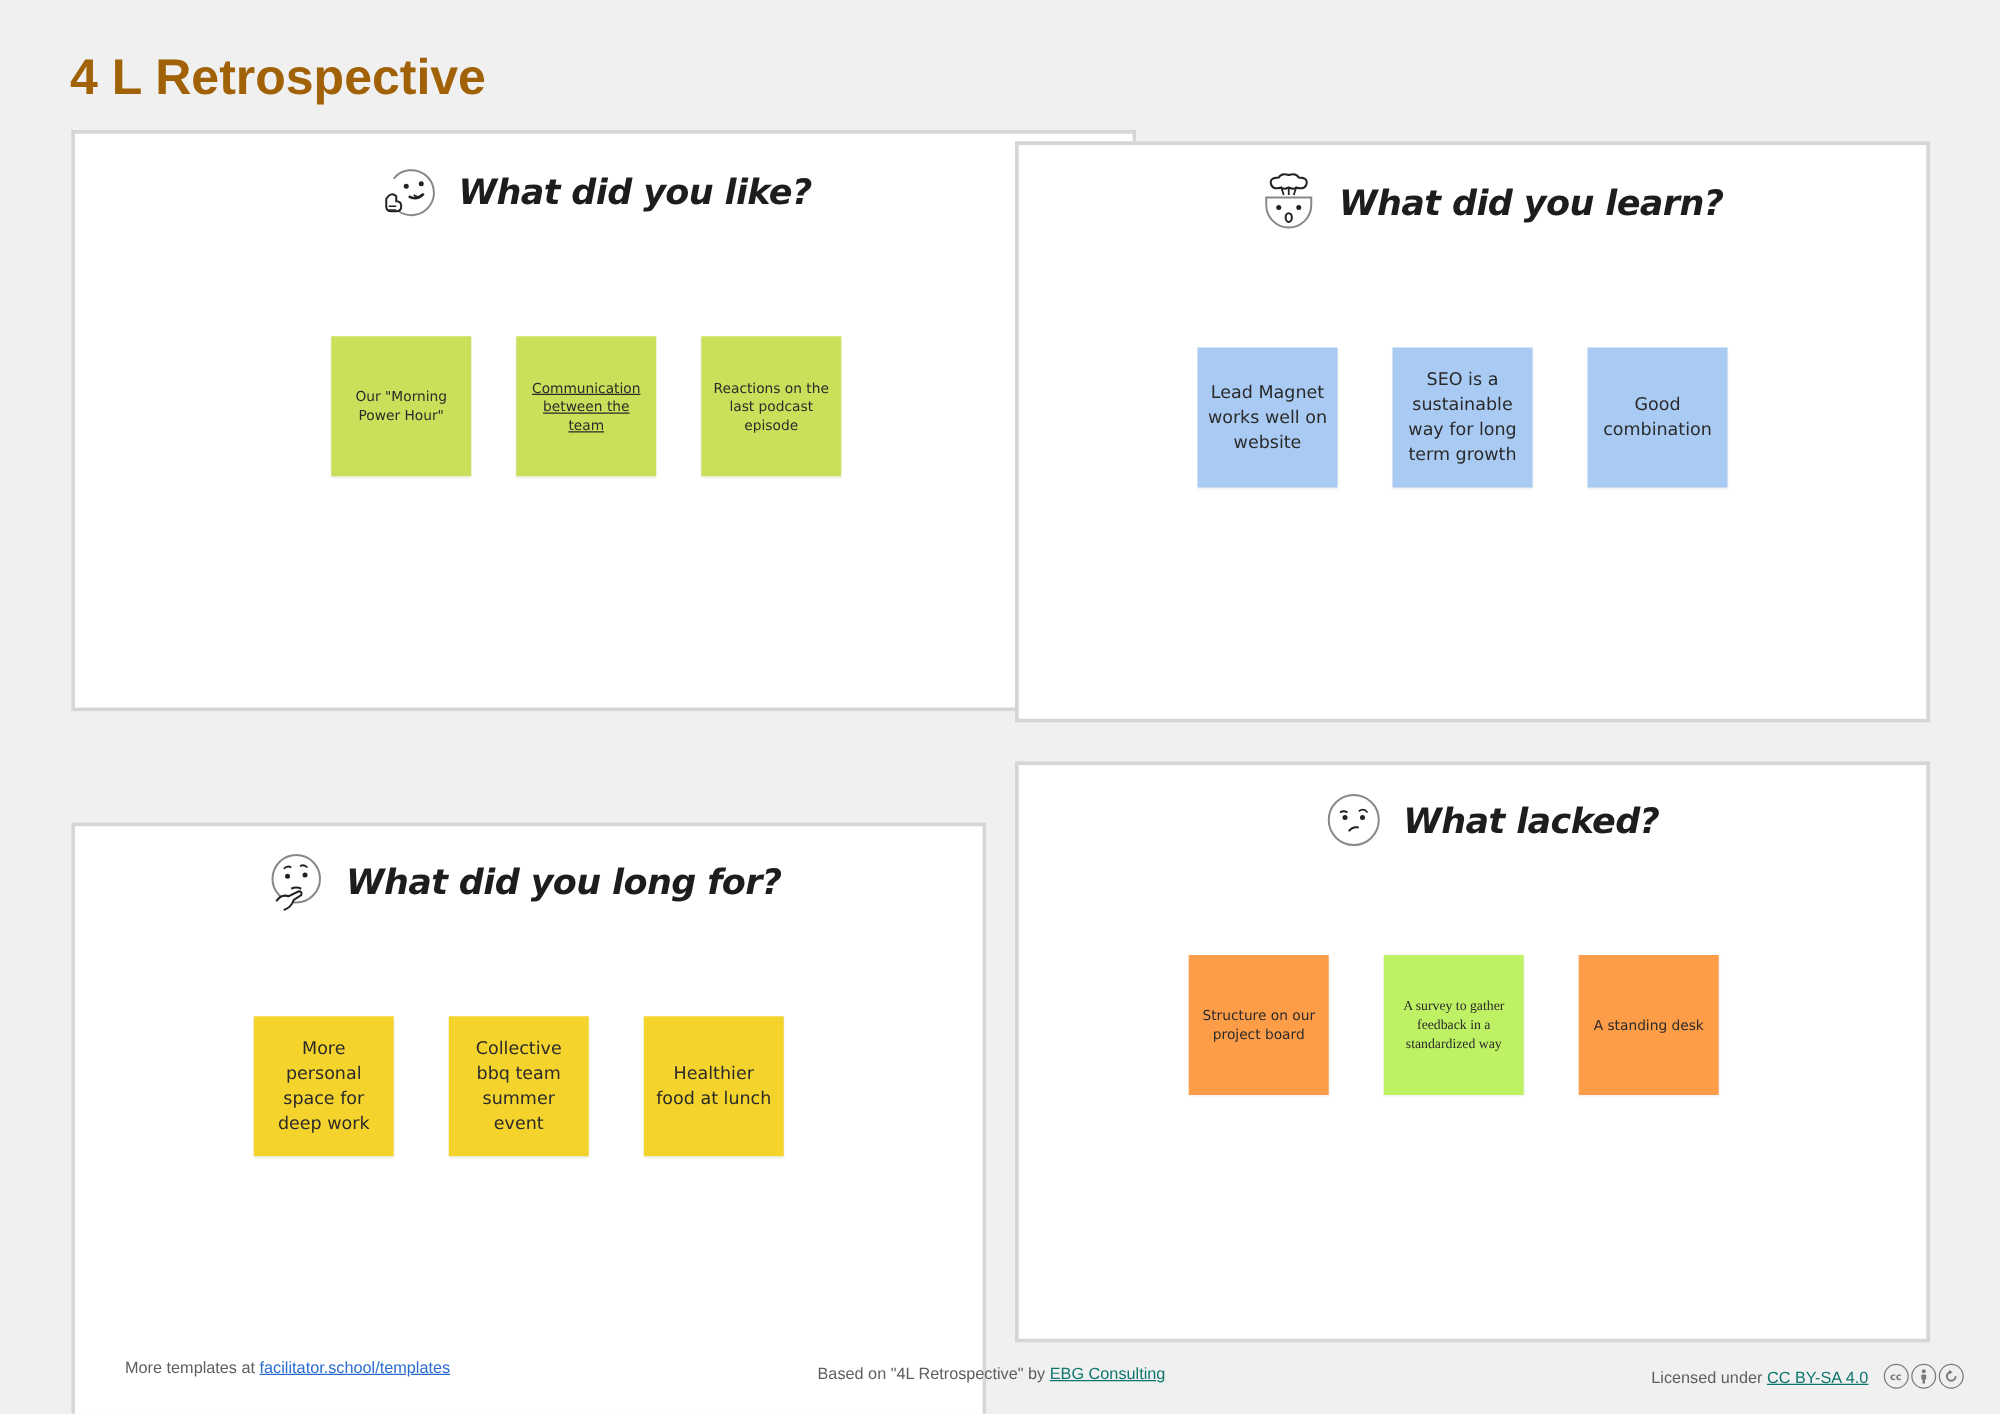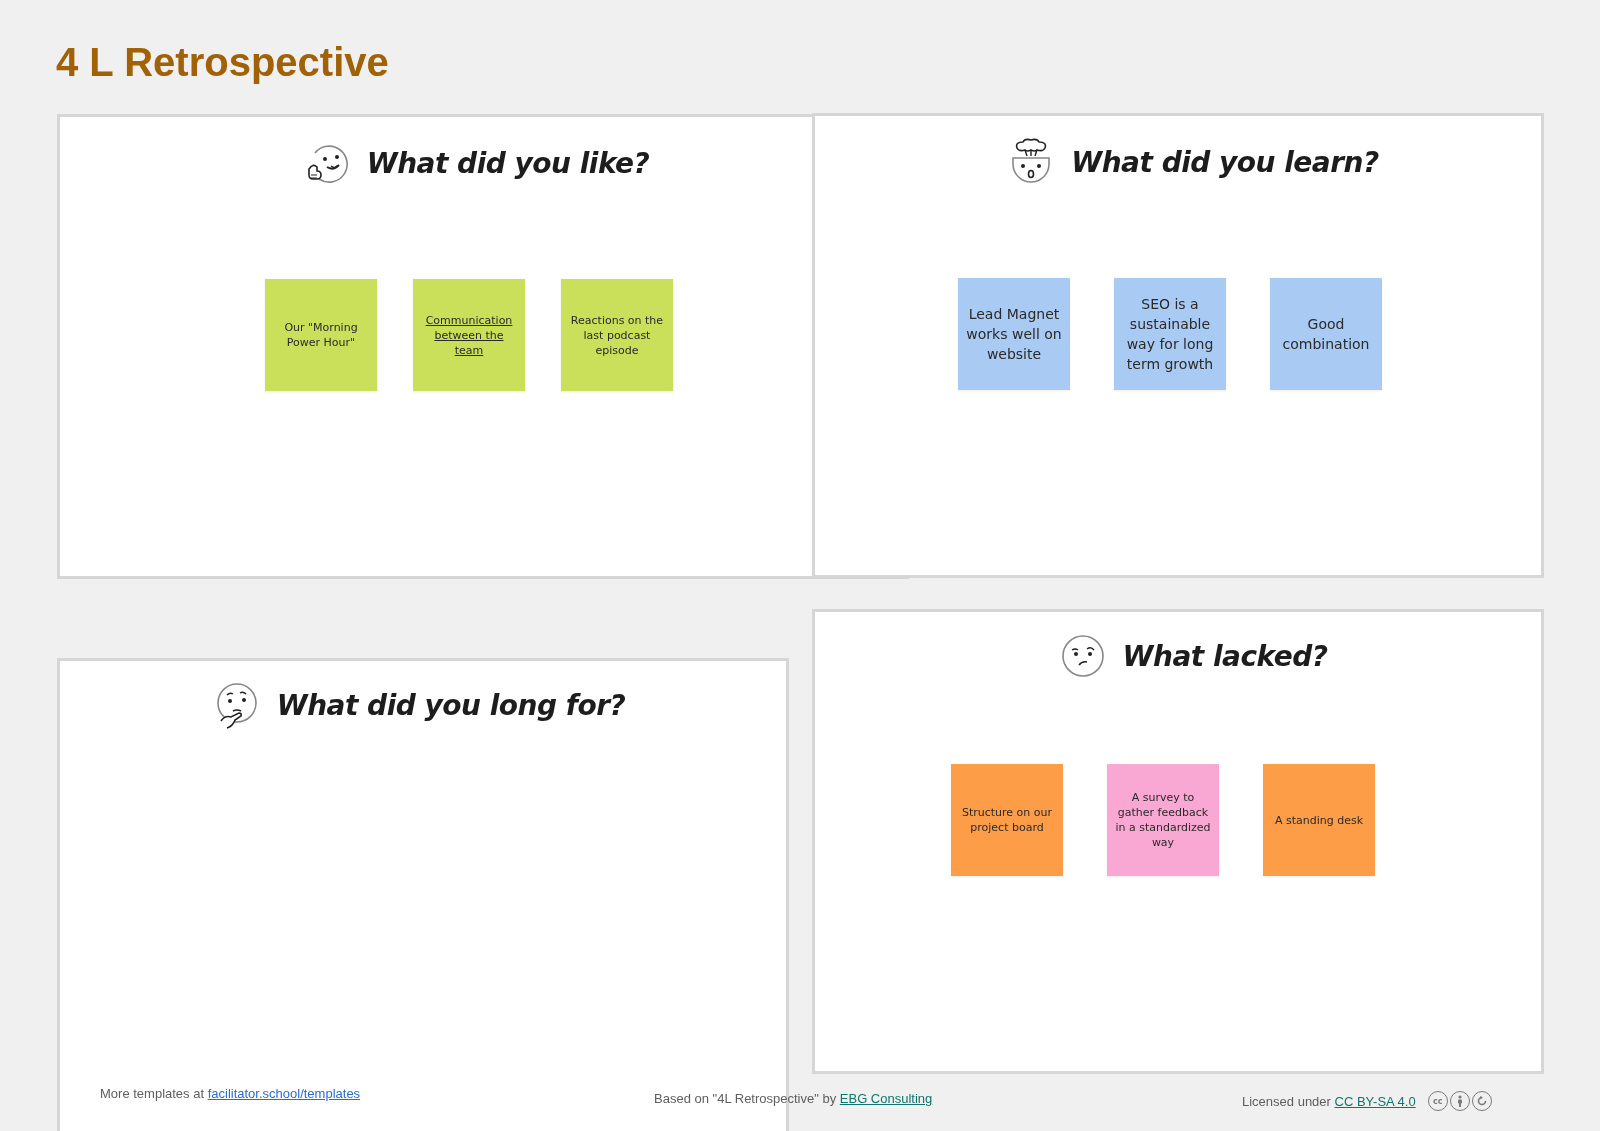--- a/index.html
+++ b/index.html
@@ -9,21 +9,21 @@
   .page-title {
     position: absolute; left: 56px; top: 40px;
     font-family: "Liberation Sans", sans-serif;
     font-weight: bold; font-size: 40px; letter-spacing: 0px; color: #a16207;
   }
 
   .frame {
     position: absolute; background: #ffffff;
     border: 3px solid #d6d6d6;
   }
-  #frame-like   { left: 57px;  top: 114px; width: 852px; height: 465px; }
+  #frame-like   { left: 57px;  top: 104px; width: 852px; height: 465px; }
   #frame-learn  { left: 812px; top: 113px; width: 732px; height: 465px; padding-left: 18px; }
   #frame-long   { left: 57px;  top: 627px; width: 732px; height: 571px; margin-top: 31px; }
   #frame-lacked { left: 812px; top: 609px; width: 732px; height: 465px; }
 
   .frame-header {
     position: absolute; top: 22px; left: 0; right: 0;
     display: flex; justify-content: center; align-items: center; gap: 16px;
   }
   .frame-header .emoji { width: 48px; height: 48px; display: inline-block; }
   .frame-header .heading {
@@ -45,21 +45,21 @@
   }
   .sticky.small { font-size: 11px; line-height: 15px; }
   .sticky.large { font-size: 14px; line-height: 20px; }
 
   .footer-left, .footer-center, .footer-right {
     position: absolute; font-size: 13px; color: #5e5e5e;
     font-family: "Liberation Sans", sans-serif;
   }
   .footer-left   { left: 56px;  top: 1086px; margin-left: 44px; }
   .footer-center { left: 654px; top: 1091px; }
-  .footer-right  { left: 1242px; top: 1091px; display: flex; align-items: center; gap: 6px; }
+  .footer-right  { left: 1321px; top: 1091px; display: flex; align-items: center; gap: 6px; }
   .footer-left a { color: #2b6cd0; text-decoration: underline; }
   .footer-center a, .footer-right a { color: #0f766e; text-decoration: underline; }
   .cc-icons { display: inline-flex; gap: 2px; margin-left: 6px; }
   .cc-icon {
     width: 20px; height: 20px; border: 1.6px solid #7a7a7a; border-radius: 50%;
     display: inline-flex; align-items: center; justify-content: center;
     font-size: 8px; font-weight: bold; color: #7a7a7a; font-family: "DejaVu Sans", sans-serif;
   }
 </style>
 </head>
@@ -111,37 +111,42 @@
     <svg class="emoji" viewBox="0 0 48 48">
       <circle cx="24" cy="22" r="19" fill="none" stroke="#888" stroke-width="1.6"></circle>
       <path d="M14 14 q3 -3 6 -1 M27 12 q3 -2 6 1" fill="none" stroke="#222" stroke-width="1.4"></path>
       <circle cx="17" cy="20" r="2" fill="#222"></circle>
       <circle cx="31" cy="19" r="2" fill="#222"></circle>
       <path d="M20 30 q4 -2 8 0" fill="none" stroke="#222" stroke-width="1.6"></path>
       <path d="M8 40 q4 -6 10 -4 l8 -4 q3 0 2 3 l-6 4 q-2 6 -8 8" fill="#fff" stroke="#222" stroke-width="1.6"></path>
     </svg>
     <span class="heading">What did you long for?</span>
   </div>
+  <div class="notes" style="top:152px; gap:44px; left:-16px;">
+    <div class="sticky large" style="background:#f4d32c;">More personal space for deep work</div>
+    <div class="sticky large" style="background:#f4d32c;">Collective bbq team summer event</div>
+    <div class="sticky large" style="background:#f4d32c;">Healthier food at lunch</div>
+  </div>
 </section>
 
 <section class="frame" id="frame-lacked">
   <div class="frame-header" style="left:30px; top:20px;">
     <svg class="emoji" viewBox="0 0 48 48">
       <circle cx="24" cy="24" r="20" fill="none" stroke="#888" stroke-width="1.6"></circle>
       <path d="M13 18 q3 -2 6 0" fill="none" stroke="#222" stroke-width="1.4"></path>
       <path d="M28 17 q4 -3 7 1" fill="none" stroke="#222" stroke-width="1.4"></path>
       <circle cx="17" cy="22" r="2" fill="#222"></circle>
       <circle cx="31" cy="22" r="2" fill="#222"></circle>
       <path d="M20 33 q3 -4 8 -3" fill="none" stroke="#222" stroke-width="1.6"></path>
     </svg>
     <span class="heading">What lacked?</span>
   </div>
   <div class="notes" style="top:152px; gap:44px; left:-30px;">
     <div class="sticky small" style="background:#fe9d48;">Structure on our project board</div>
-    <div class="sticky small" style="background:#f9a8d4;">A survey to gather feedback in a standardized way</div>
+    <div class="sticky small" style="background:#bef264;font-family:Liberation Serif, serif;">A survey to gather feedback in a standardized way</div>
     <div class="sticky small" style="background:#fe9d48;">A standing desk</div>
   </div>
 </section>
 
 <div class="footer-left">
   <span>More templates at </span><a>facilitator.school/templates</a>
 </div>
 <div class="footer-center">
   <span>Based on "4L Retrospective" by </span><a>EBG Consulting</a>
 </div>

